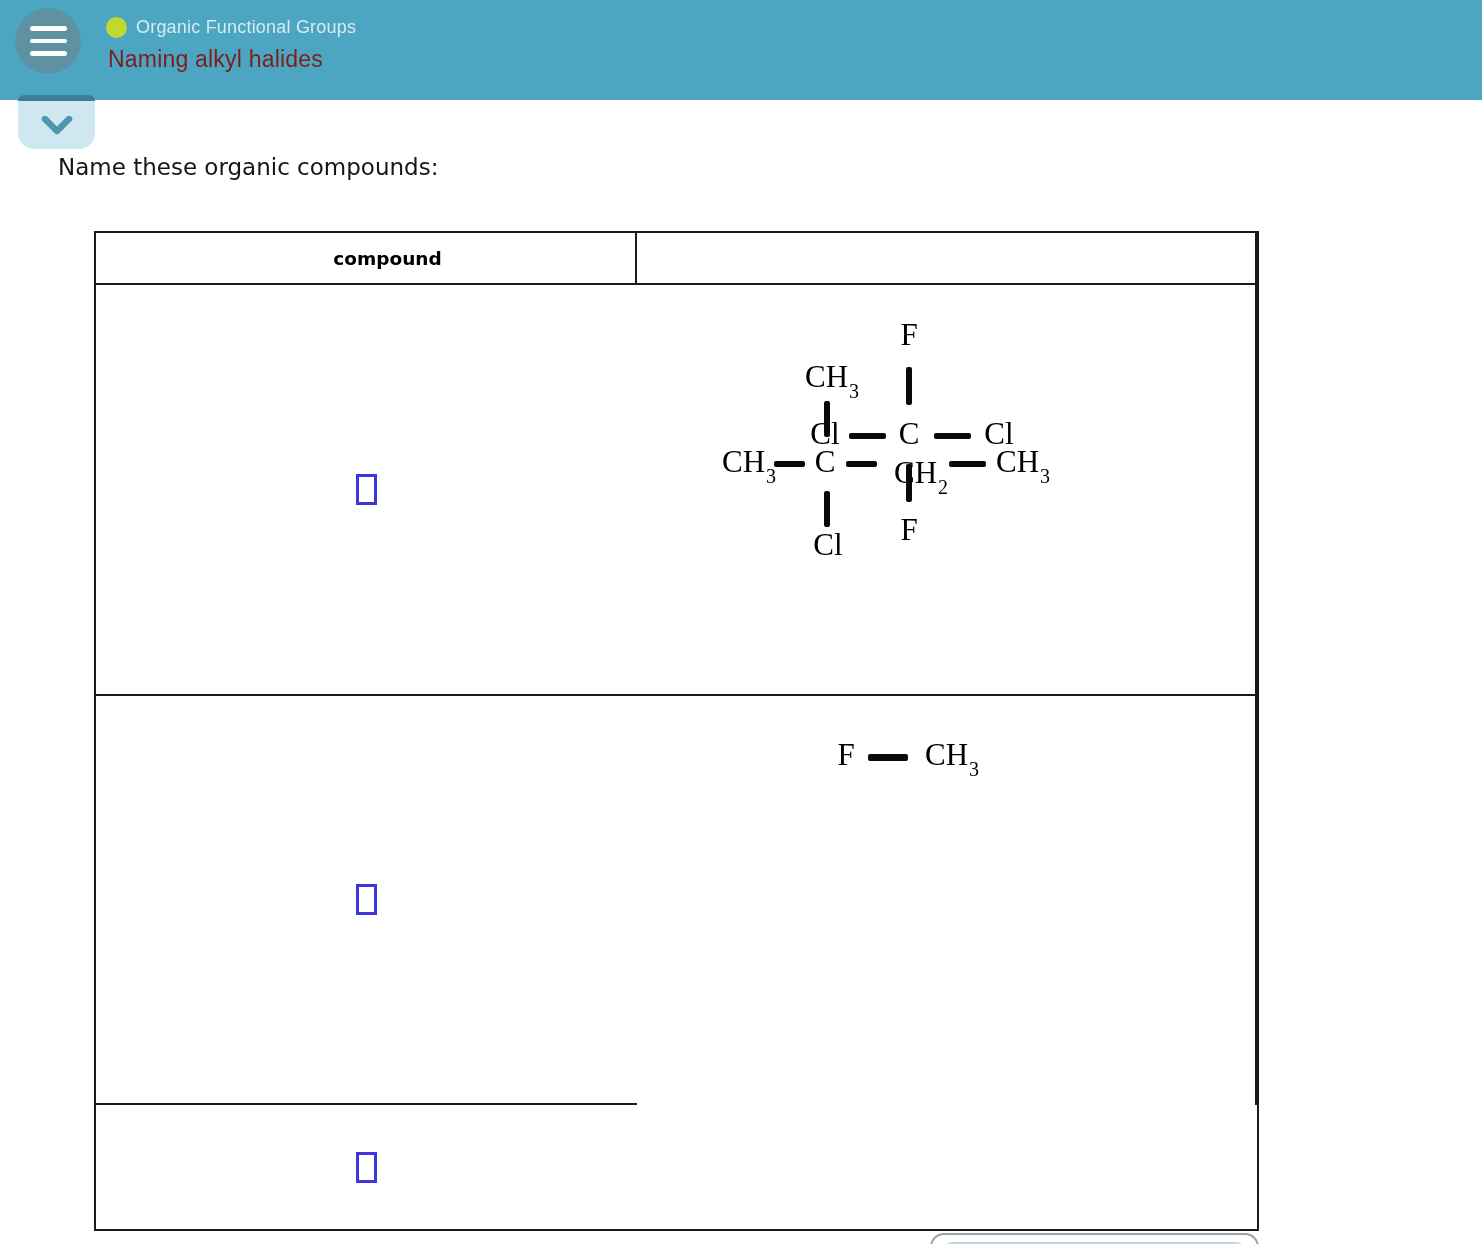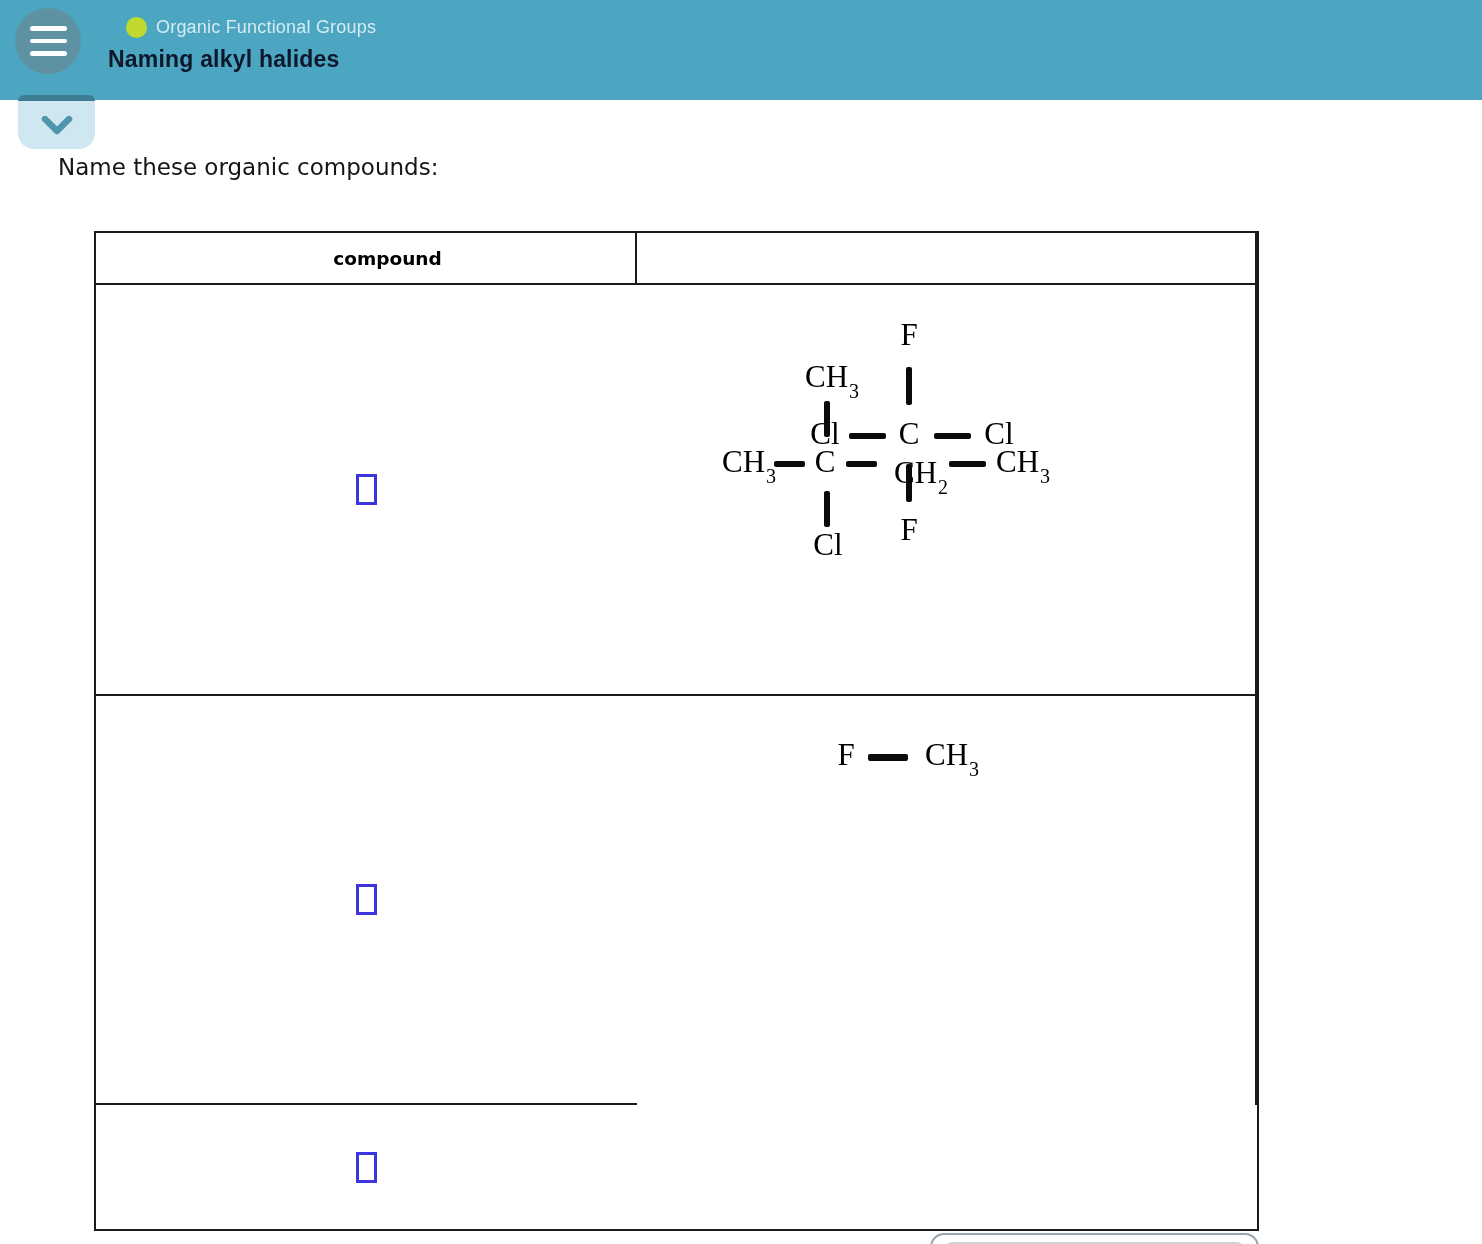--- a/index.html
+++ b/index.html
@@ -12,26 +12,26 @@
     position:absolute;left:0;top:0;width:1482px;height:100px;
     background:#4ca6c1;
   }
   .menu-btn{
     position:absolute;left:15px;top:8px;width:66px;height:66px;border-radius:50%;
     background:#5e92a3;display:flex;flex-direction:column;justify-content:center;
     align-items:center;gap:8px;cursor:pointer;
   }
   .menu-btn .bar{width:37px;height:4.5px;background:#ffffff;border-radius:2.5px;}
   .topic-row{
-    position:absolute;left:126px;top:17px;display:flex;align-items:center;gap:9px;justify-content:space-between;
+    position:absolute;left:106px;top:17px;display:flex;align-items:center;gap:9px;justify-content:space-between;
   }
   .topic-dot{width:21px;height:21px;border-radius:50%;background:#c1d82f;}
   .topic-label{font-size:18px;color:#d6ebf2;letter-spacing:.2px;}
   .page-title{
-    position:absolute;left:108px;top:46px;font-size:23px;font-weight:700;color:#0f172a;
+    position:absolute;left:108px;top:46px;font-size:23px;font-weight:400;color:#7f1d1d;
     letter-spacing:.2px;
   }
   
   .collapse-btn{
     position:absolute;left:18px;top:95px;width:77px;height:54px;background:#cfe7f1;
     border-radius:8px 8px 16px 16px;cursor:pointer;
   }
   .collapse-notch{
     position:absolute;left:0;right:0;top:0;height:6px;background:#3d7d92;
     border-radius:8px 8px 0 0;

